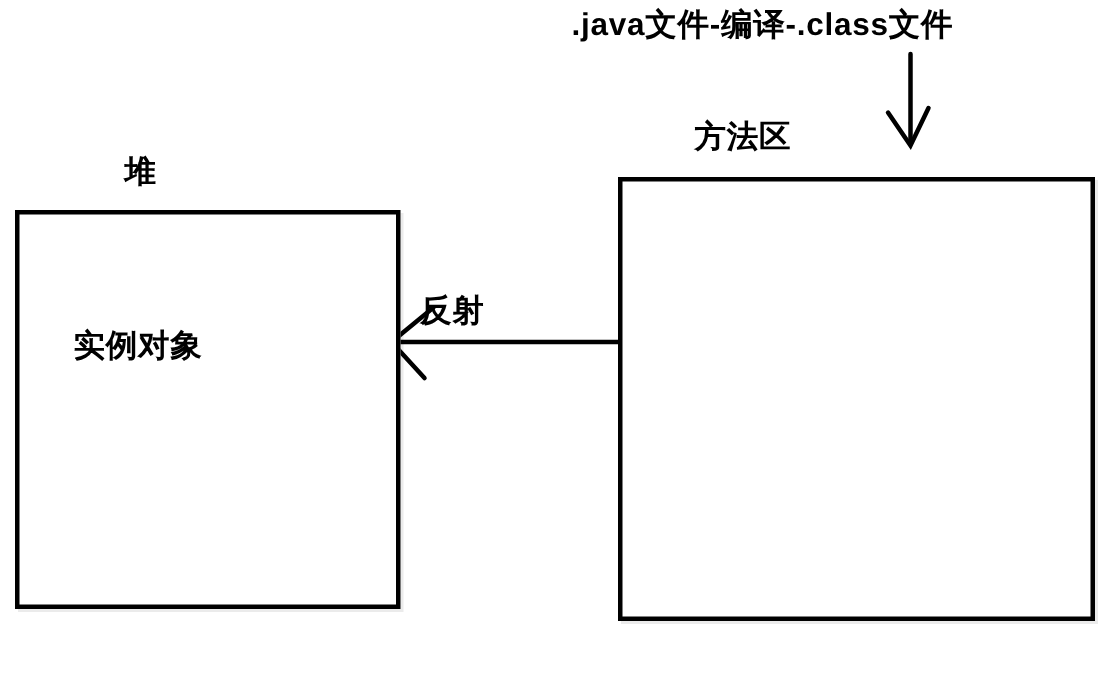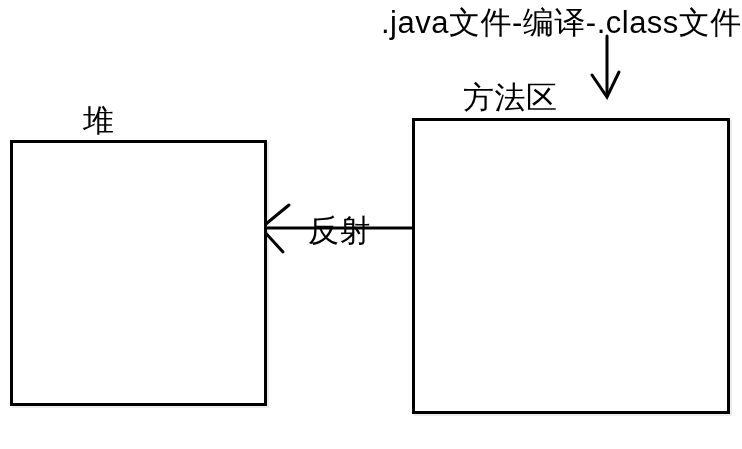--- a/index.html
+++ b/index.html
@@ -37,32 +37,32 @@
     height: 266px;
   }
   .box-method-area {
     left: 412px;
     top: 118px;
     width: 318px;
     height: 296px;
   }
   .label {
     position: absolute;
-    font-size: 31px;
-    font-weight: normal;
+    font-size: 21px;
+    font-weight: bold;
     line-height: 1.15;
     white-space: nowrap;
     letter-spacing: 0.5px;
   }
   .top-note      { left: 381px; top: 5px; }
   .heap-title    { left: 83px;  top: 103px; }
   .ma-title      { left: 463px; top: 80px; text-align: right; }
   .instance-text { left: 49px;  top: 219px; }
   .bytecode-text { left: 484px; top: 201px; }
-  .reflect-text  { left: 308px; top: 196px; margin-top: 17px; }
+  .reflect-text  { left: 280px; top: 196px; }
 </style>
 </head>
 <body>
 
 <div class="canvas">
 
   <svg class="arrow-layer" viewBox="0 0 742 449" xmlns="http://www.w3.org/2000/svg">
 
     <g stroke="#000000" stroke-width="3" fill="none" stroke-linecap="round">
       <path d="M607,36 L607,94"></path>
@@ -72,19 +72,20 @@
     <g stroke="#000000" stroke-width="3" fill="none" stroke-linecap="round">
       <path d="M412,228 L263,228"></path>
       <path d="M289,205 L261,228 L283,252"></path>
     </g>
   </svg>
 
   <div class="label top-note">.java文件-编译-.class文件</div>
 
   <div class="label heap-title">堆</div>
   <div class="box box-heap"></div>
+  <div class="label instance-text">实例对象</div>
 
   <div class="label ma-title">方法区</div>
   <div class="box box-method-area"></div>
 
   <div class="label reflect-text">反射</div>
 
 </div>
 
 </body></html>

